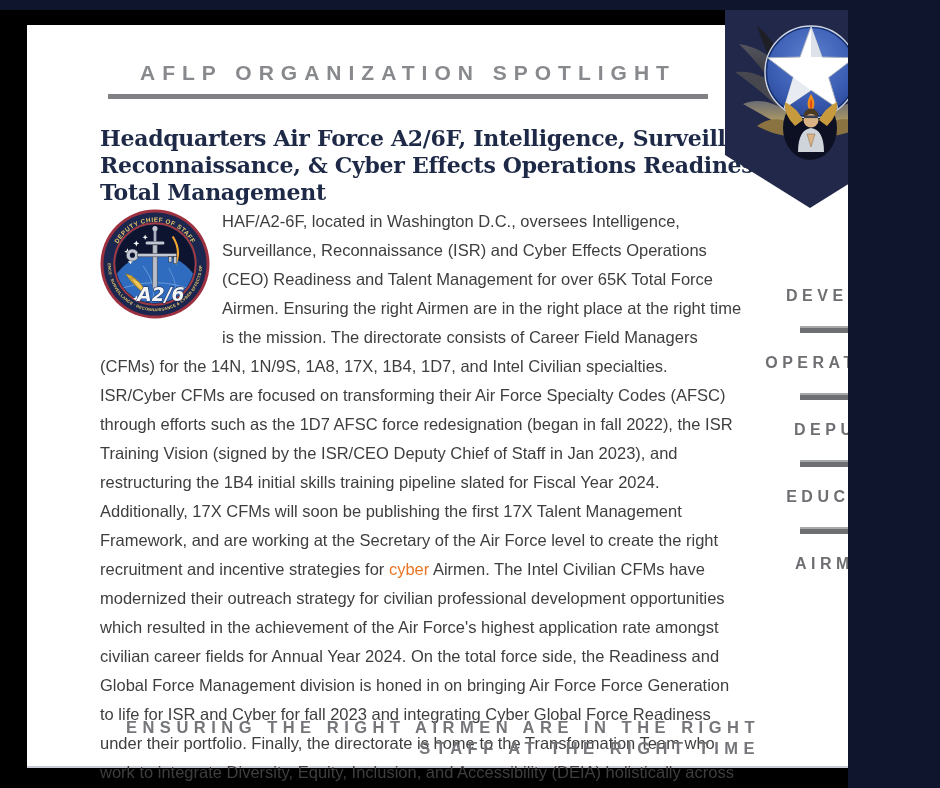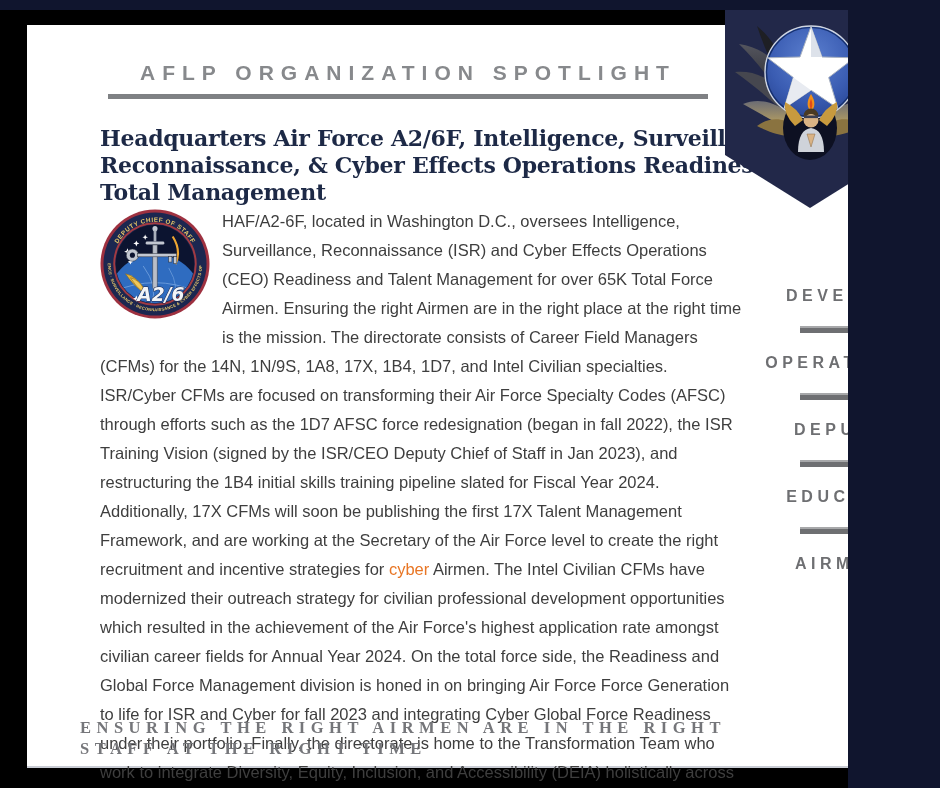--- a/index.html
+++ b/index.html
@@ -30,23 +30,23 @@
   .doc-title div{white-space:nowrap;}
   
   .article{
     position:absolute;left:73px;top:182px;width:643px;
     font-size:16.5px;line-height:29px;color:#3e3e3e;
   }
   .patch{float:left;width:110px;height:110px;margin:2px 12px 20px 0;}
   .highlight{color:#e87625;text-align:right;}
   
   .tagline{
-    position:absolute;left:53px;top:692px;width:680px;text-align:left;
+    position:absolute;left:53px;top:692px;width:680px;text-align:right;
     font-size:16.5px;font-weight:bold;letter-spacing:5.5px;
-    color:#75767a;line-height:21px;font-family:Liberation Serif, serif;
+    color:#75767a;line-height:21px;
   }
   
   .values{
     position:absolute;left:738px;top:263px;width:150px;text-align:center;
   }
   .value-word{
     font-size:16px;font-weight:bold;letter-spacing:4.5px;
     color:#6e6f72;line-height:16px;white-space:nowrap;
   }
   .value-sep{

